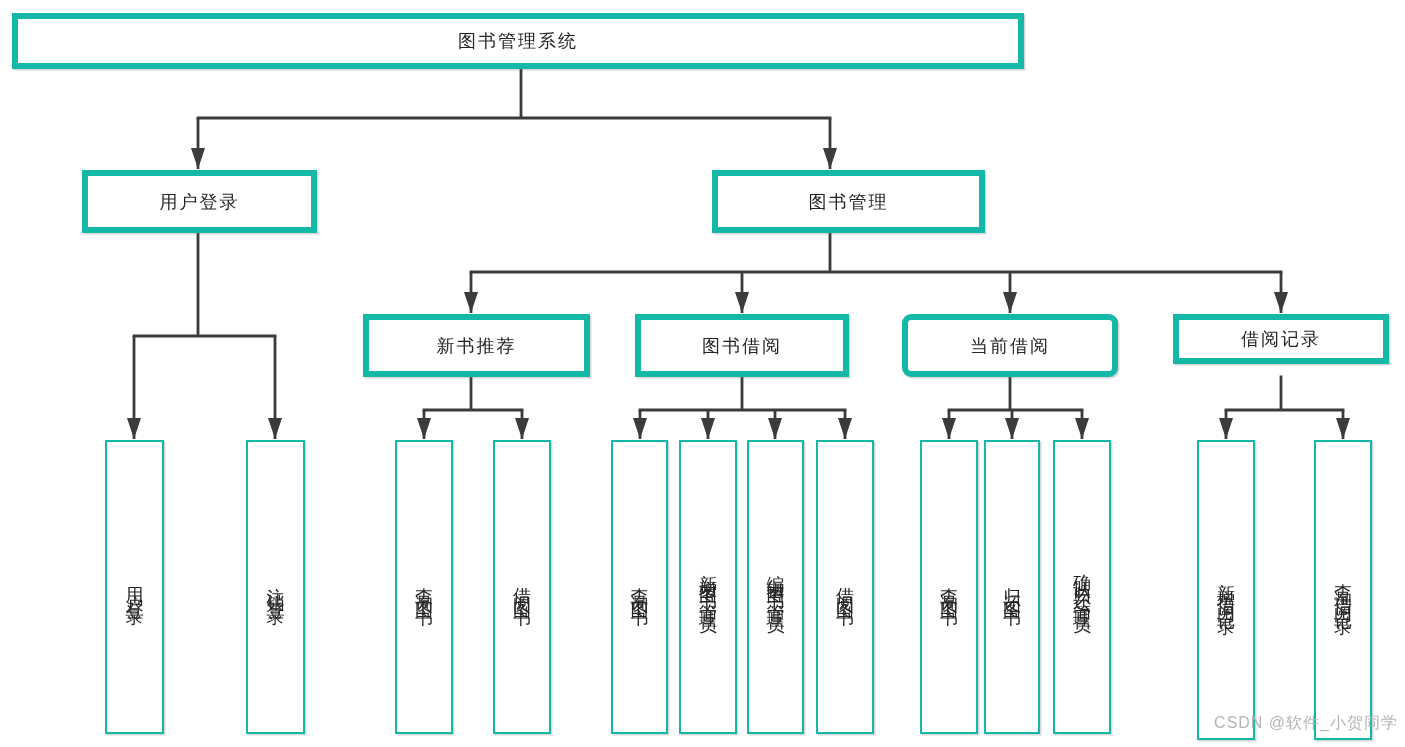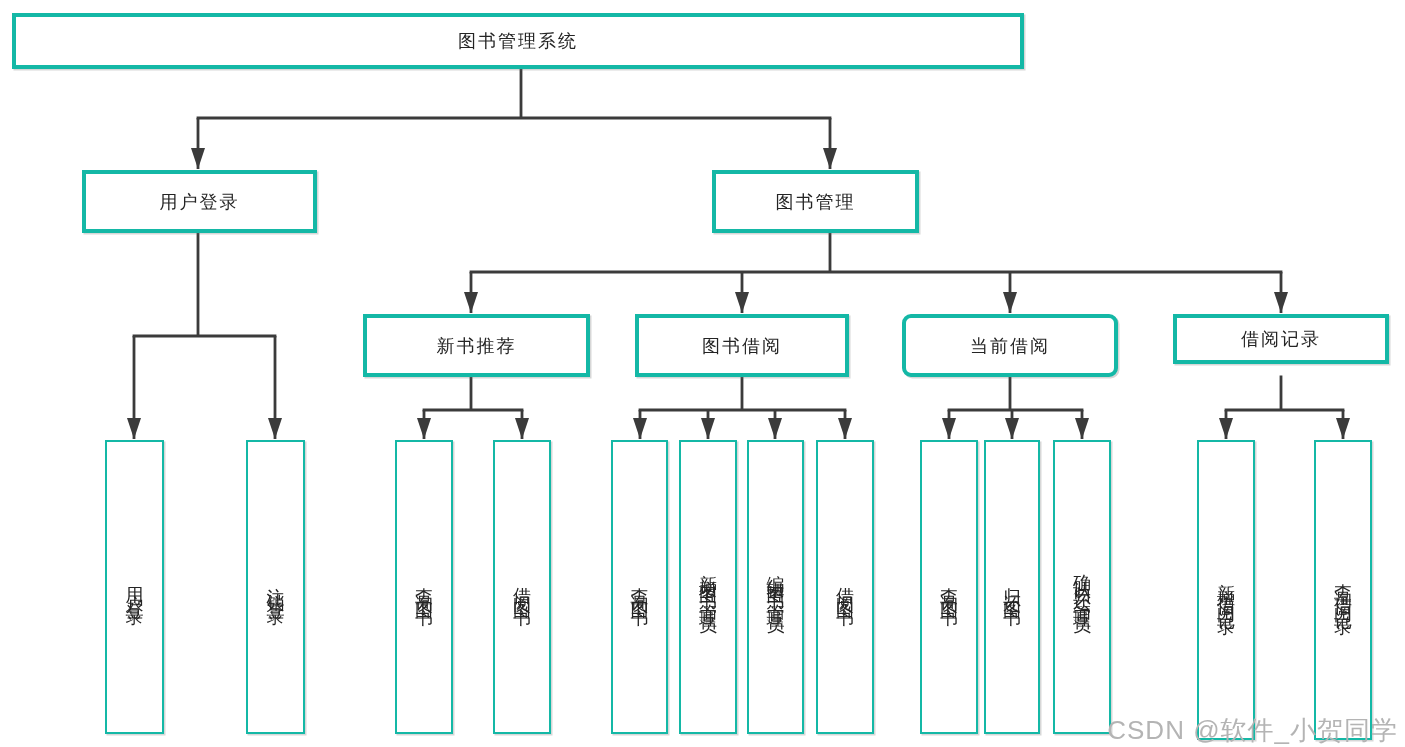--- a/index.html
+++ b/index.html
@@ -19,21 +19,21 @@
   .stage svg.wires {
     position: absolute;
     left: 0;
     top: 0;
     z-index: 1;
   }
   .node {
     position: absolute;
     box-sizing: border-box;
     background: #ffffff;
-    border: 4px solid #14b8a6;
+    border: 6px solid #14b8a6;
     display: flex;
     align-items: center;
     justify-content: center;
     z-index: 2;
     box-shadow: 1.5px 1.5px 0 rgba(110,110,110,0.28);
   }
   .hbox span {
     font-size: 18px;
     letter-spacing: 2px;
     color: #242424;
@@ -50,21 +50,21 @@
     letter-spacing: 7px;
     color: #242424;
   }
   .vcol.long span {
     letter-spacing: 6px;
   }
   .watermark {
     position: absolute;
     right: 7px;
     top: 713px;
-    font-size: 26px;
+    font-size: 16px;
     letter-spacing: 1px;
     color: #b4b4b4;
     z-index: 5;
     white-space: nowrap;
   }
 </style>
 </head>
 <body>
 
 <div class="stage">
@@ -112,21 +112,21 @@
     <path class="arrow" d="M1343,410 V439" fill="none" stroke="#3b3b3b" stroke-width="2.8" marker-end="url(#arw)"></path>
   </svg>
 
   <div class="node hbox" style="left:12px; top:13px; width:1012px; height:56px;">
     <span>图书管理系统</span>
   </div>
 
   <div class="node hbox" style="left:82px; top:170px; width:235px; height:63px;">
     <span>用户登录</span>
   </div>
-  <div class="node hbox" style="left:712px; top:170px; width:207px; height:63px;">
+  <div class="node hbox" style="left:712px; top:170px; width:273px; height:63px;">
     <span>图书管理</span>
   </div>
 
   <div class="node hbox" style="left:363px; top:314px; width:227px; height:63px;">
     <span>新书推荐</span>
   </div>
   <div class="node hbox" style="left:635px; top:314px; width:214px; height:63px;">
     <span>图书借阅</span>
   </div>
   <div class="node hbox" style="left:902px; top:314px; width:216px; height:63px;border-radius:9px;">

